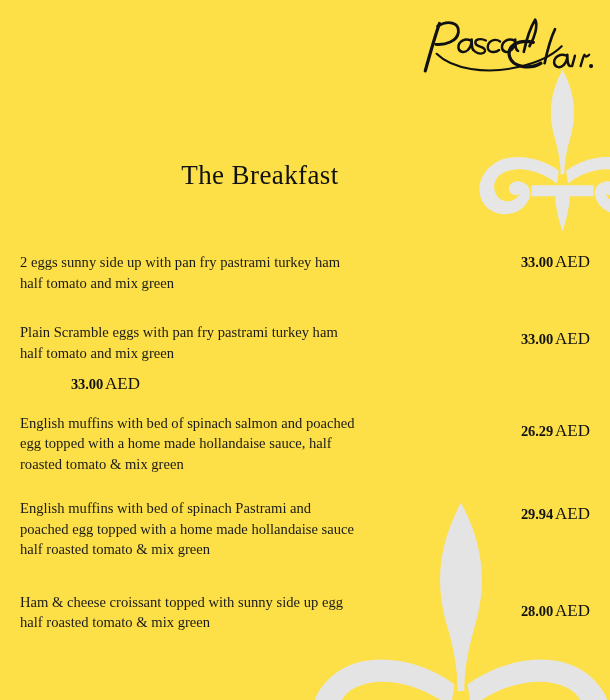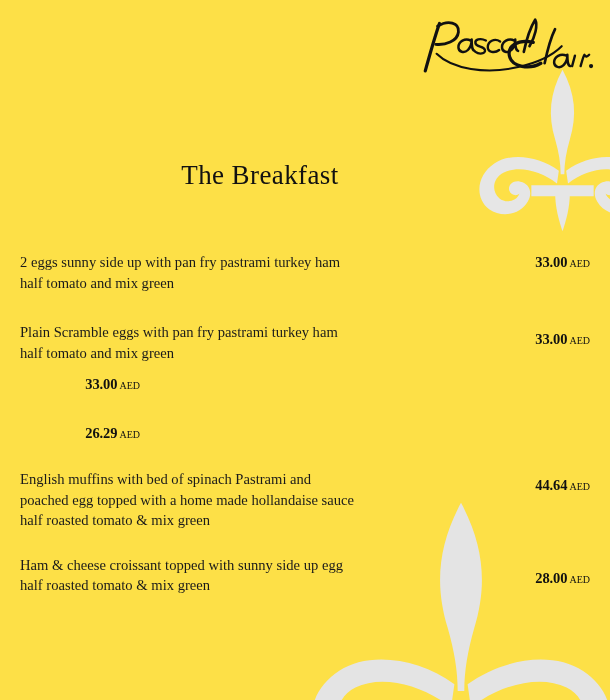--- a/index.html
+++ b/index.html
@@ -91,21 +91,21 @@
     line-height: 20.5px;
     white-space: nowrap;
     color: #111111;
   }
   .item-price .amount {
     font-weight: bold;
     letter-spacing: -0.1px;
   }
   .item-price .currency {
     font-weight: normal;
-    font-size: 10px;
+    font-size: 17px;
     margin-left: 2px;
   }
 </style>
 </head>
 <body>
 
 <div class="page">
 
   <div class="watermark wm-top">
     <svg viewBox="0 0 200 180" width="185" height="165" aria-hidden="true">
@@ -174,28 +174,31 @@
       </div>
       <div class="menu-item" style="margin-top: 29px;">
         <div class="item-desc">Plain Scramble eggs with pan fry pastrami turkey ham
 half  tomato and mix green</div>
         <div class="item-price" style="margin-top: 7px;"><span class="amount">33.00</span><span class="currency">AED</span></div>
       </div>
       <div class="menu-item" style="margin-top: 29px;">
         <div class="item-price" style="margin-top: -18px;"><span class="amount">33.00</span><span class="currency">AED</span></div>
       </div>
       <div class="menu-item" style="margin-top: 18px;">
+        <div class="item-desc">English muffins with bed of  spinach salmon and poached
+egg topped with a home made hollandaise sauce, half
+roasted tomato &amp; mix green</div>
         <div class="item-price" style="margin-top: 8px;"><span class="amount">26.29</span><span class="currency">AED</span></div>
       </div>
       <div class="menu-item" style="margin-top: 24px; justify-content: space-between;">
         <div class="item-desc">English muffins with bed of  spinach Pastrami  and
 poached egg topped with a home made hollandaise sauce
 half  roasted tomato &amp; mix green</div>
-        <div class="item-price" style="margin-top: 6px;"><span class="amount">44.64</span><span class="currency">AED</span></div>
-      </div>
-      <div class="menu-item" style="margin-top: 24px; align-items: center;">
+        <div class="item-price" style="margin-top: 6px;"><span class="amount">29.94</span><span class="currency">AED</span></div>
+      </div>
+      <div class="menu-item" style="margin-top: 32px;">
         <div class="item-desc">Ham &amp; cheese croissant  topped with sunny side up egg
 half  roasted tomato &amp; mix green</div>
         <div class="item-price" style="margin-top: 9px;"><span class="amount">28.00</span><span class="currency">AED</span></div>
       </div>
     </div>
 
 </div>
 
 </body></html>

